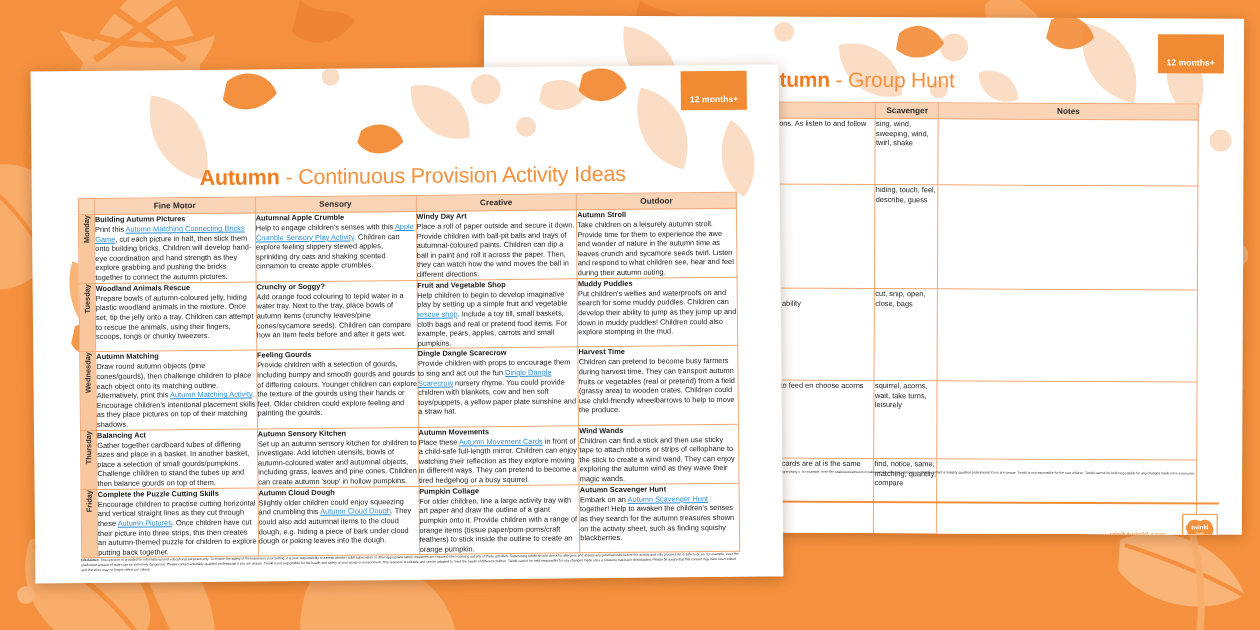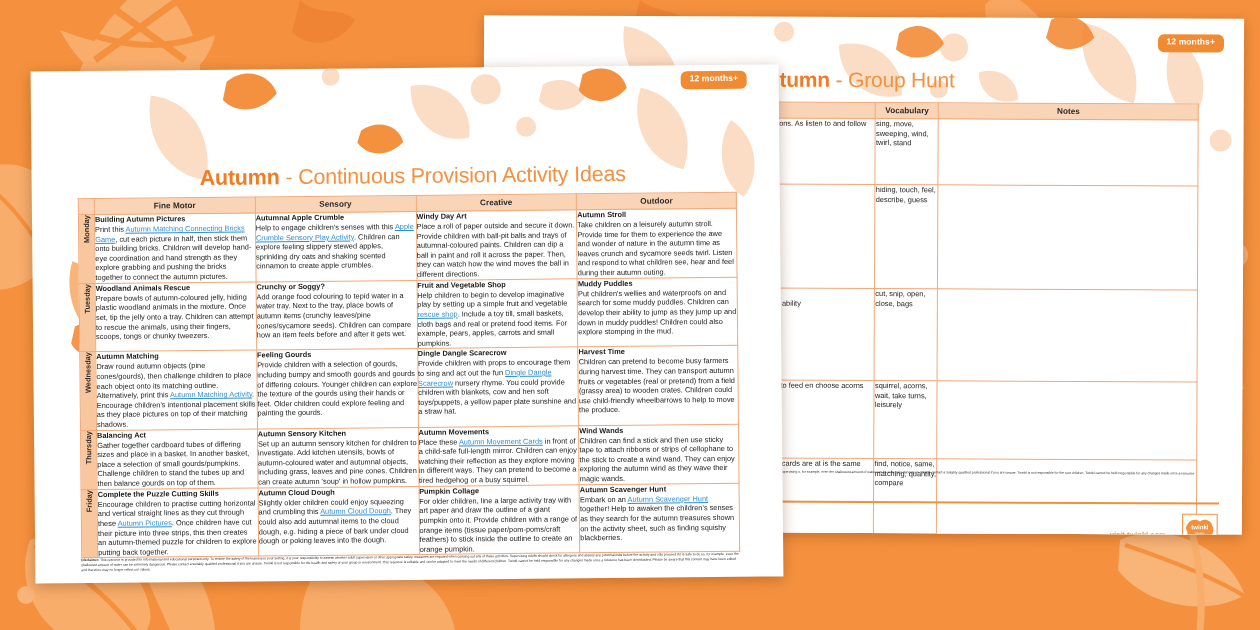--- a/index.html
+++ b/index.html
@@ -25,22 +25,22 @@
   .page-inner { position: relative; width: 100%; height: 100%; }
 
   .page-leaves { position: absolute; inset: 0; pointer-events: none; }
 
   .badge {
     position: absolute;
     background: #F08B33;
     color: #fff;
     font-size: 8.5px;
     font-weight: bold;
-    padding: 2px 9px 6px 9px;
-    border-radius: 6px;
+    padding: 23px 9px 6px 9px;
+    border-radius: 0;
     letter-spacing: .1px;
     white-space: nowrap;
     z-index: 6;
   }
 
   .doc-title {
     position: absolute;
     white-space: nowrap;
     z-index: 5;
     color: #F4913F;
@@ -219,31 +219,31 @@
       <colgroup>
         <col style="width:16px">
           <col style="width:330px">
           <col style="width:63px">
           <col style="width:260px">
       </colgroup>
       <thead>
         <tr>
           <th></th>
           <th></th>
-          <th>Vocabulary</th>
+          <th>Scavenger</th>
           <th>Notes</th>
         </tr>
       </thead>
       <tbody id="back-body">
           <tr style="height: 66px;">
             <td class="daycell"></td>
             <td class="actcell">
               <span class="act-body">ldren. Children can join in singing the s they perform the suggested actions. As  listen to and follow simple instructions. that happens during the autumn time and</span>
             </td>
-            <td class="vocab-cell">sing, move, sweeping, wind, twirl, stand</td>
+            <td class="vocab-cell">sing, wind, sweeping, wind, twirl, shake</td>
             <td class="notes-cell"></td>
           </tr>
           <tr style="height: 104px;">
             <td class="daycell"></td>
             <td class="actcell">
               <span class="act-body">wing rhyme to the tune of 'London Bridge<br><span class="ital">g? What can you feel?'</span><br>item is revealed, describe and name the<br>m is revealed.</span>
             </td>
             <td class="vocab-cell">hiding, touch, feel, describe, guess</td>
             <td class="notes-cell"></td>
           </tr>

